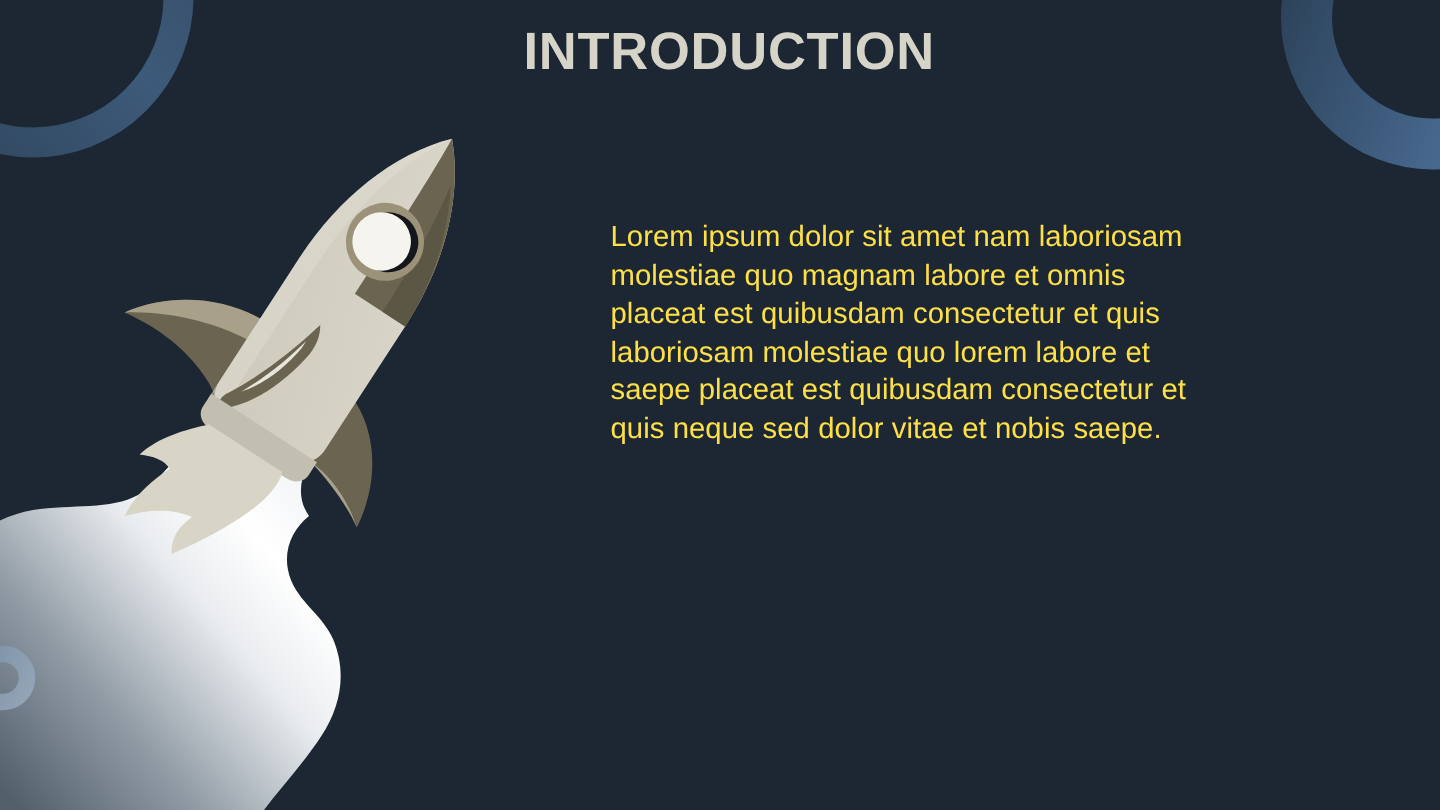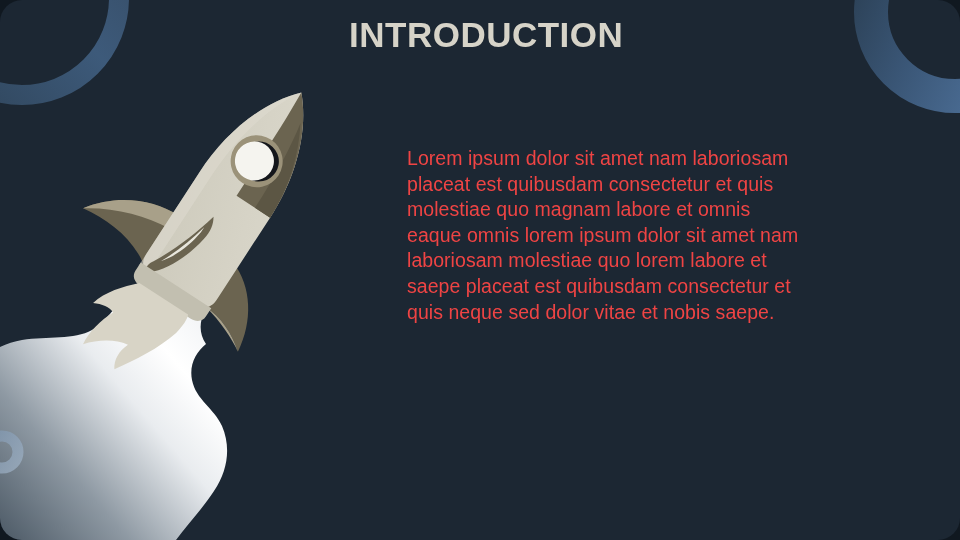--- a/index.html
+++ b/index.html
@@ -7,21 +7,20 @@
     padding: 0;
     background: #101820;
   }
   #slide {
     position: relative;
     width: 960px;
     height: 540px;
     overflow: hidden;
     background: #1c2733;
     font-family: "Liberation Sans", sans-serif;
-    border-radius: 22px;
   }
 
   
   .deco-layer {
     position: absolute;
     inset: 0;
     width: 960px;
     height: 540px;
     pointer-events: none;
   }
@@ -49,21 +48,21 @@
   }
 
   
   #body-copy {
     position: absolute;
     left: 407px;
     top: 146px;
     width: 452px;
     font-size: 19.5px;
     line-height: 25.6px;
-    color: #ef4444;
+    color: #fde047;
     letter-spacing: 0.05px;
   }
   #body-copy .line {
     display: block;
     white-space: nowrap;
   }
 </style>
 </head>
 <body>
 
@@ -210,21 +209,20 @@
                  C 218 382, 232 358, 238 336
                  C 240 326, 240 318, 238 314 Z"></path>
       </g>
     </g>
   </svg>
 
   <div id="title">INTRODUCTION</div>
 
   <div id="body-copy">
     <span class="line">Lorem ipsum dolor sit amet nam laboriosam</span>
+    <span class="line">molestiae quo magnam labore et omnis</span>
     <span class="line">placeat est quibusdam consectetur et quis</span>
-    <span class="line">molestiae quo magnam labore et omnis</span>
-    <span class="line">eaque omnis lorem ipsum dolor sit amet nam</span>
     <span class="line">laboriosam molestiae quo lorem labore et</span>
     <span class="line">saepe placeat est quibusdam consectetur et</span>
     <span class="line">quis neque sed dolor vitae et nobis saepe.</span>
   </div>
 
 </div>
 
 </body></html>

